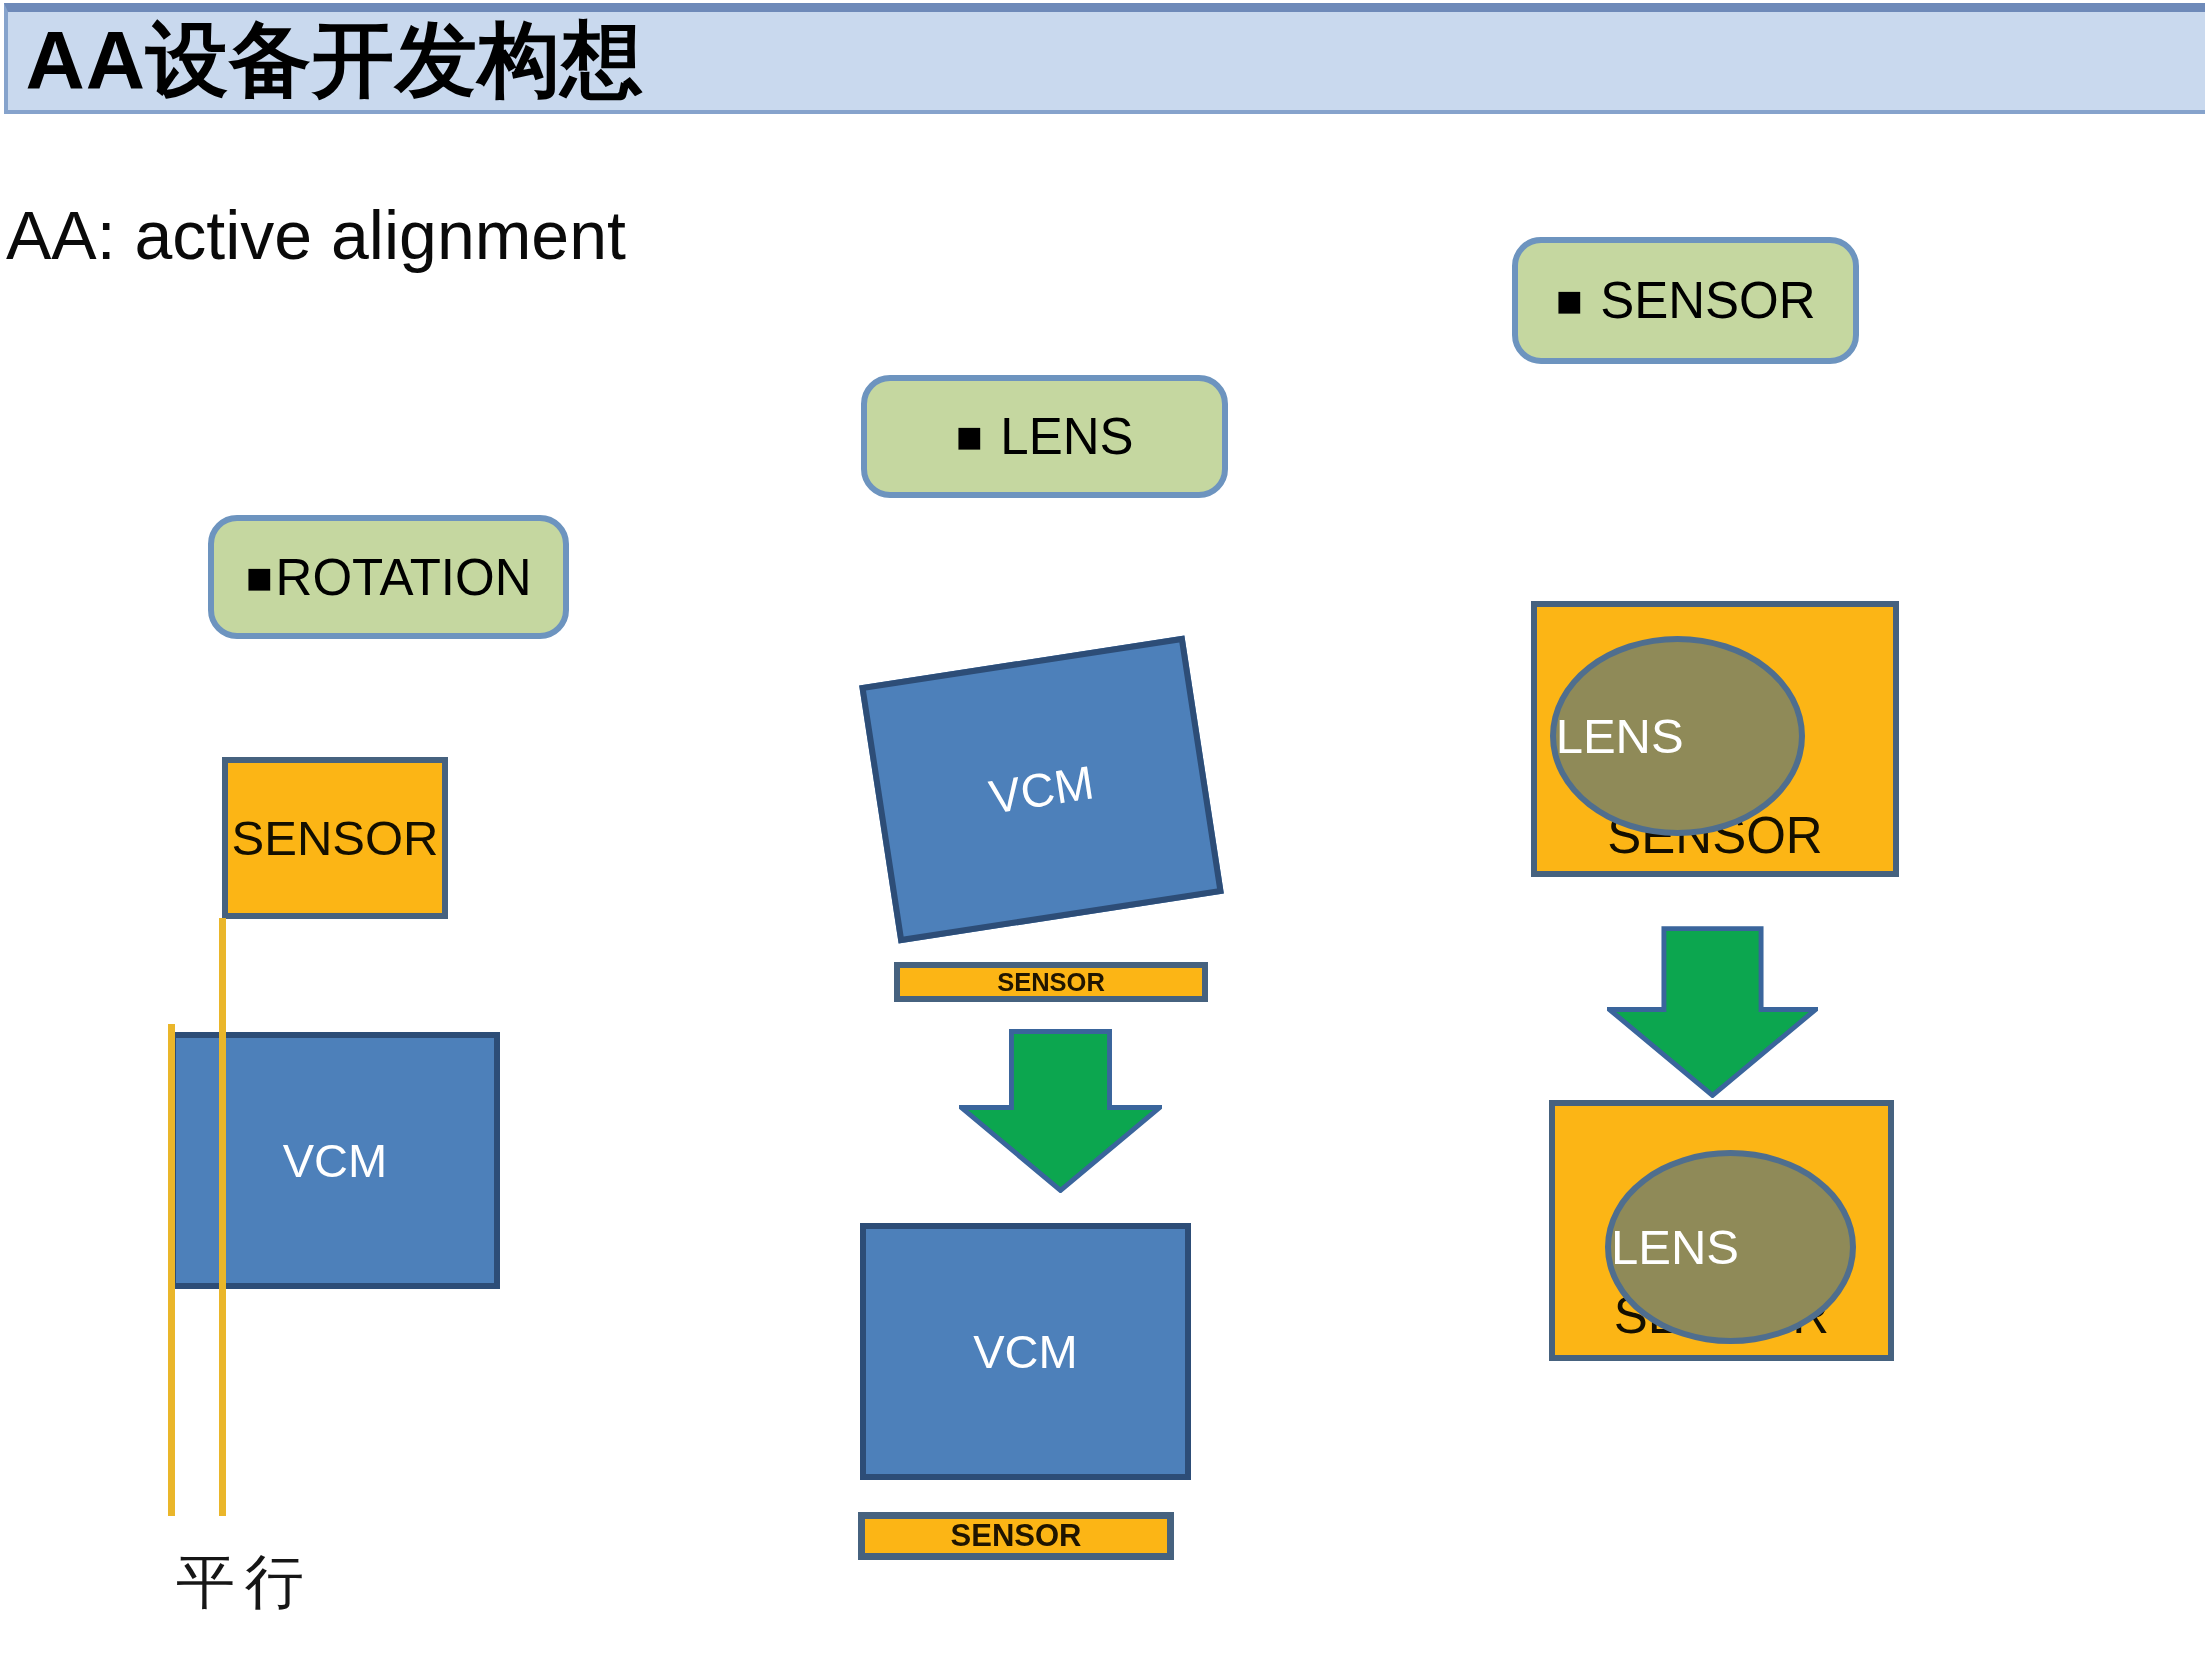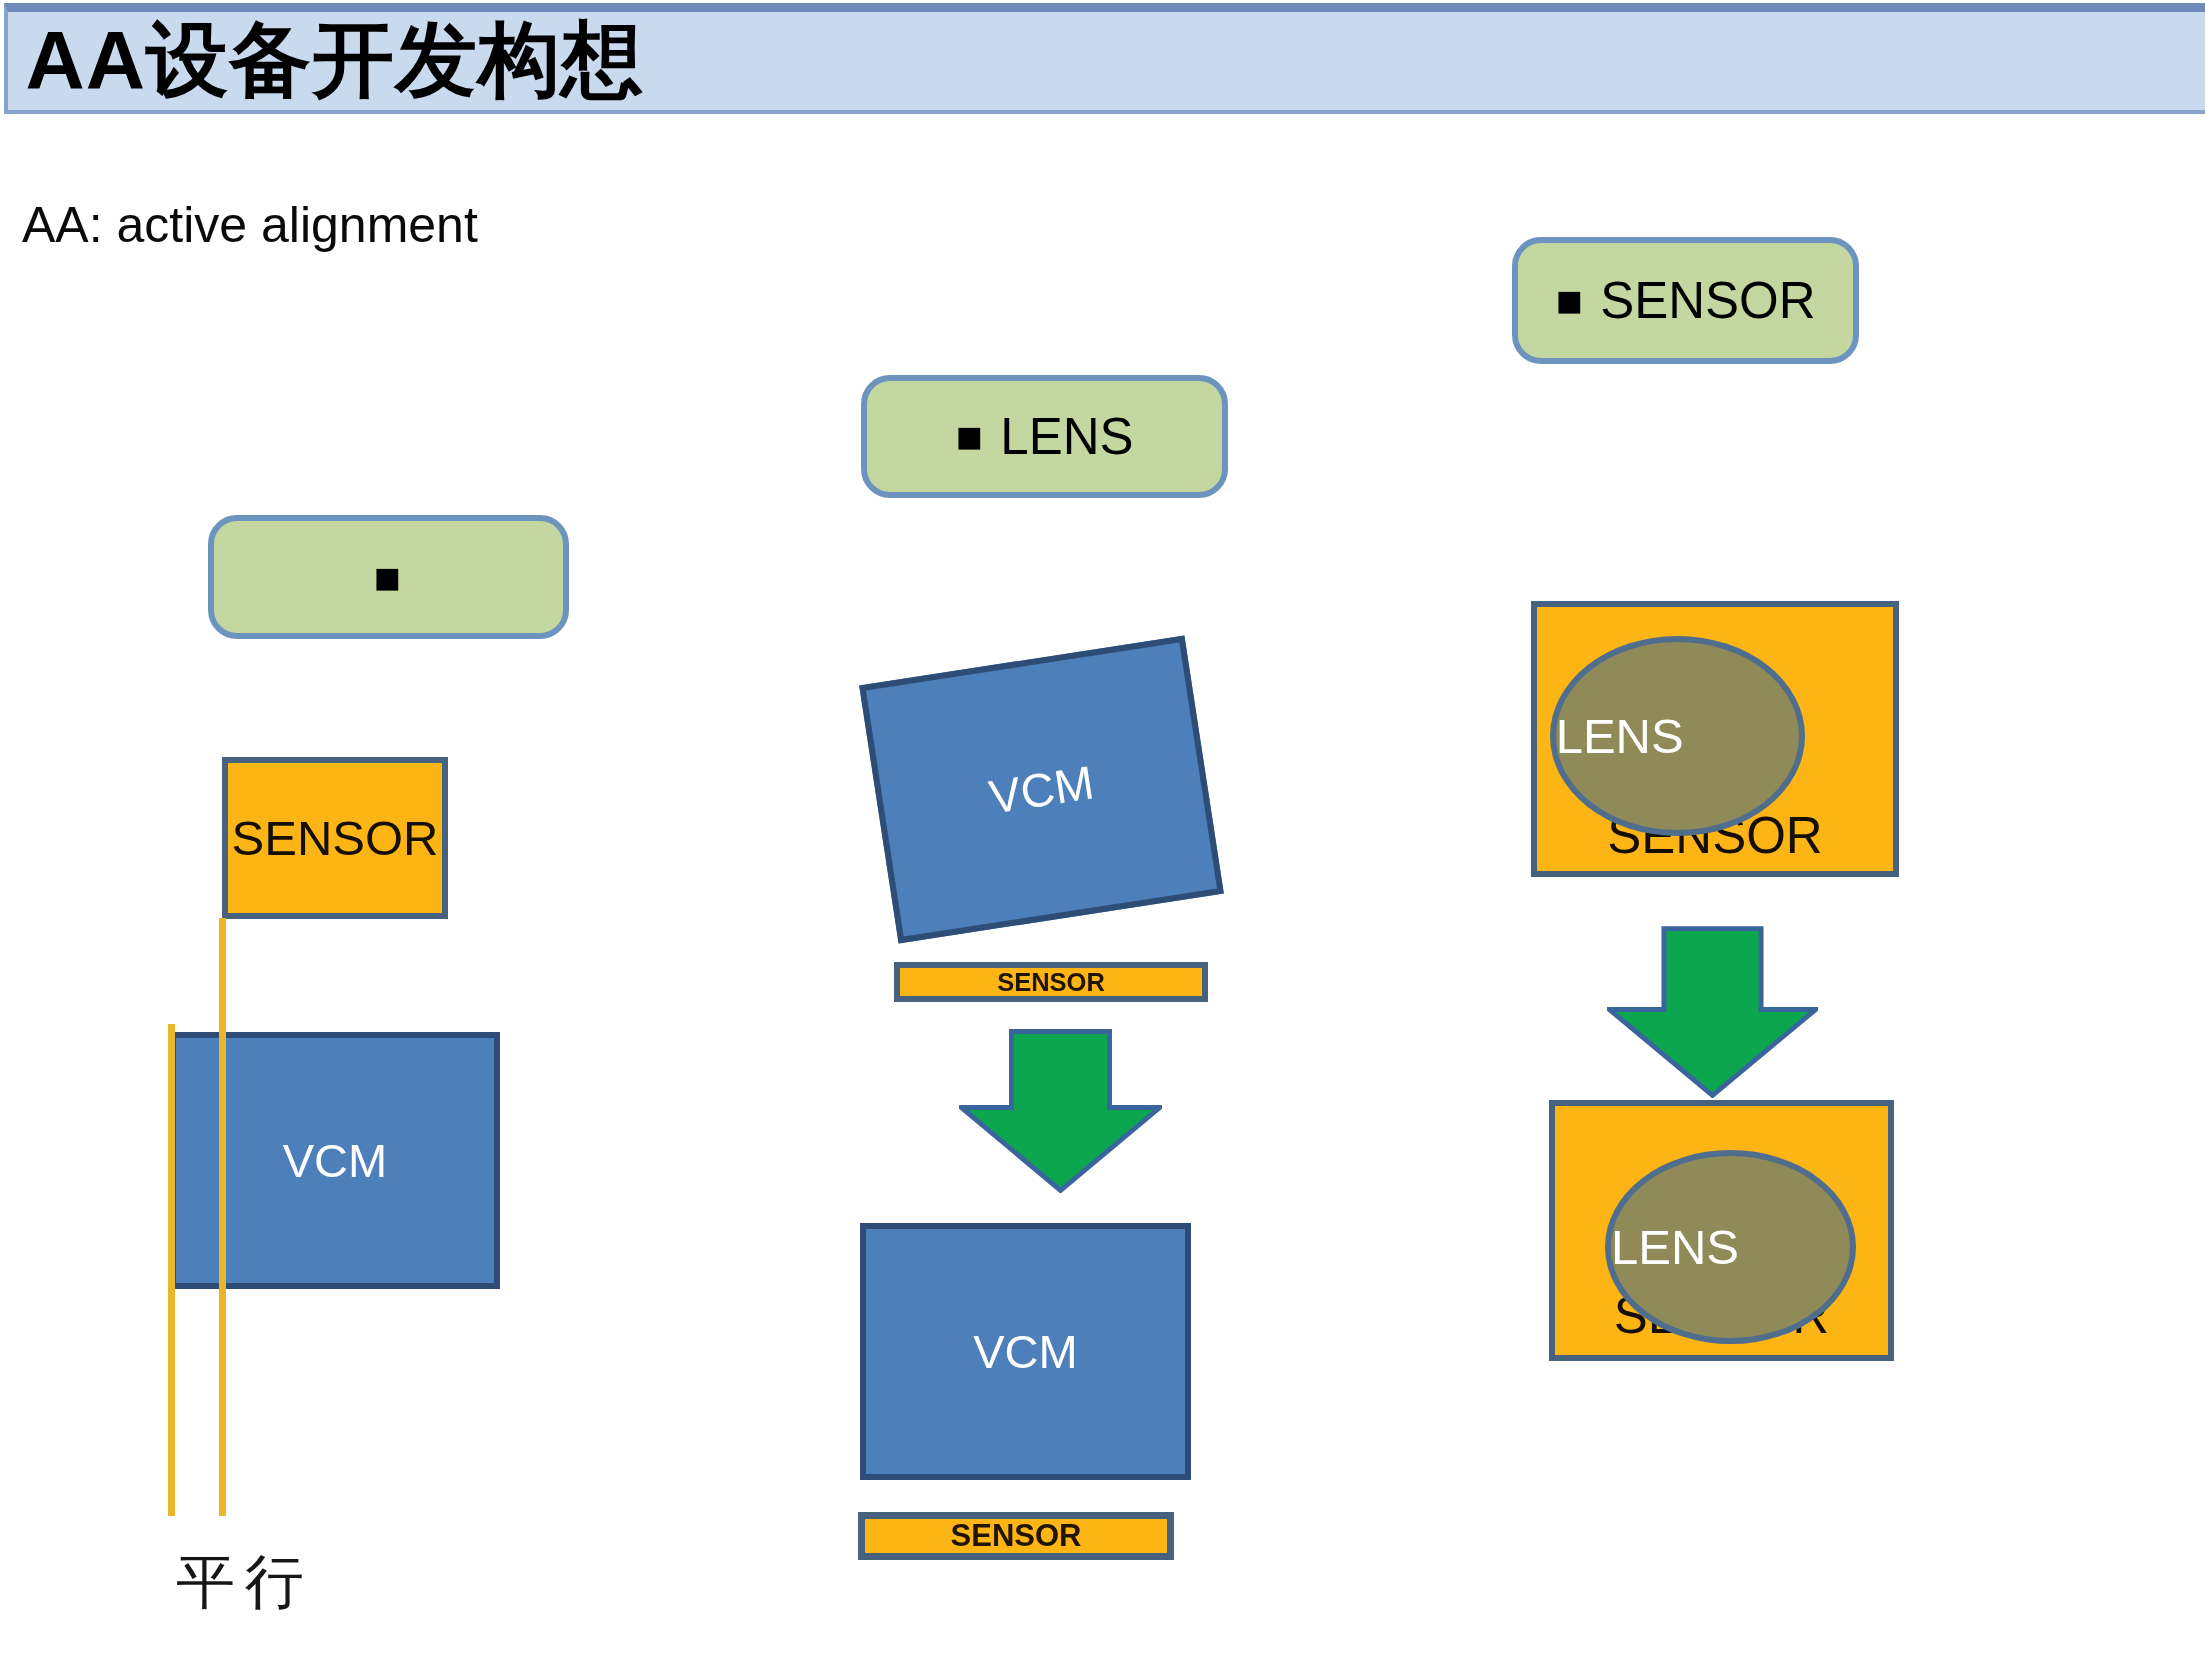--- a/index.html
+++ b/index.html
@@ -7,21 +7,21 @@
     position:relative;width:2205px;height:1654px;background:#ffffff;overflow:hidden;
     font-family:"Liberation Sans","DejaVu Sans",sans-serif;
   }
   
   .title-bar{
     position:absolute;left:3.9px;top:2.9px;width:2180px;height:98px;
     background:#c9d9ee;border:4.9px solid #86a3cc;border-top:9.8px solid #6e8ab9;
     display:flex;align-items:center;padding-left:17.6px;
   }
   .title-text{font-size:82px;font-weight:bold;color:#000000;letter-spacing:1px;text-align:right;}
-  .subtitle{position:absolute;left:22px;top:196px;font-size:50px;color:#0a0a0a;}
+  .subtitle{position:absolute;left:6px;top:196px;font-size:68px;color:#0a0a0a;}
   
   .tag{
     position:absolute;background:#c5d7a0;border:6.9px solid #6d94bf;border-radius:29px;
     display:flex;align-items:center;justify-content:center;font-size:51px;color:#000;
     box-sizing:border-box;
   }
   .tag .bullet{font-size:45px;line-height:1;}
   .gap{margin-right:17.6px;}
   .gap-sm{margin-right:2.9px;}
   #rotation-label{left:208px;top:515px;width:361px;height:124px;}
@@ -84,20 +84,21 @@
 <div id="slide">
 
   <div class="title-bar">
     <span class="title-text">AA设备开发构想</span>
   </div>
 
   <div class="subtitle">AA: active alignment</div>
 
   <div class="tag" id="rotation-label">
     <span class="bullet gap-sm">■</span>
+    <span>ROTATION</span>
   </div>
 
   <div class="orange-box" id="rot-sensor">
     <span>SENSOR</span>
   </div>
 
   <div class="blue-box" id="rot-vcm">
     <span>VCM</span>
   </div>
 

